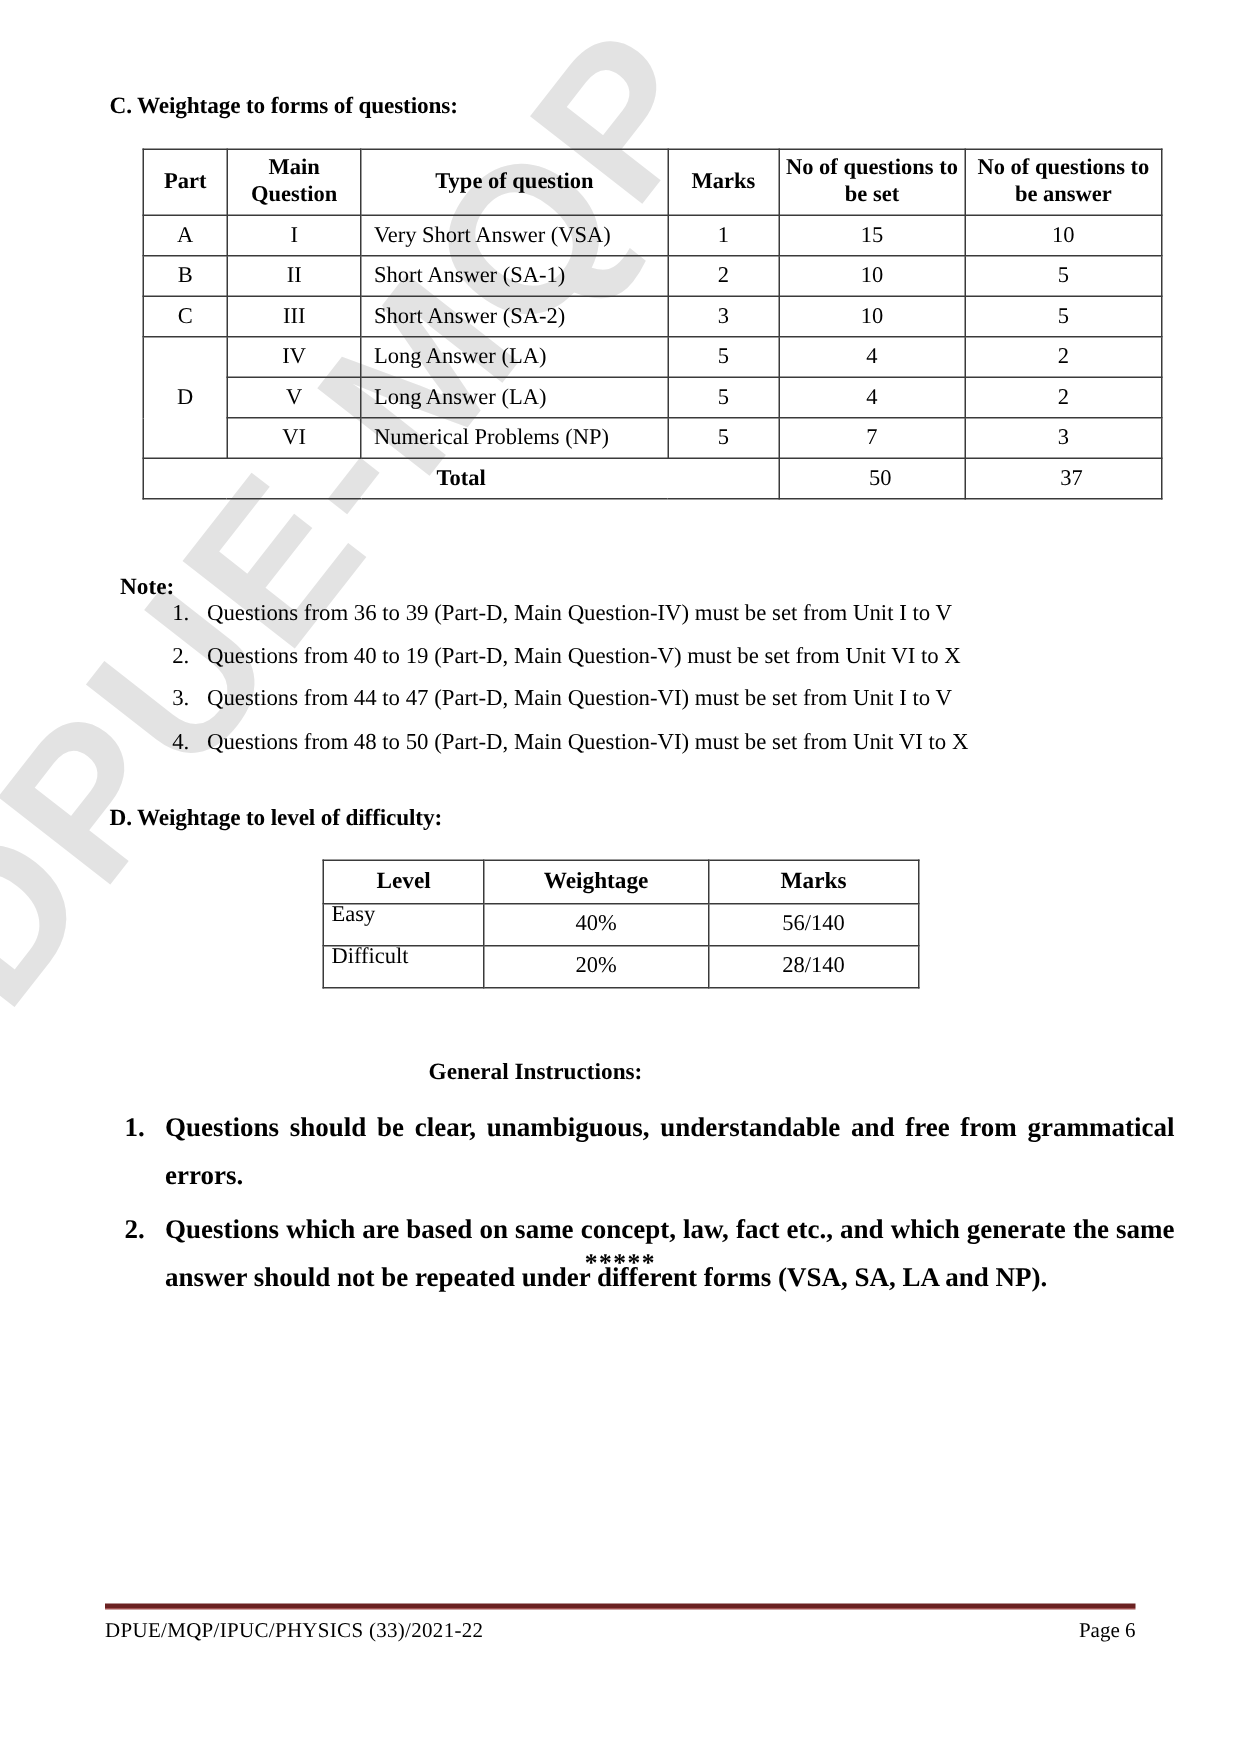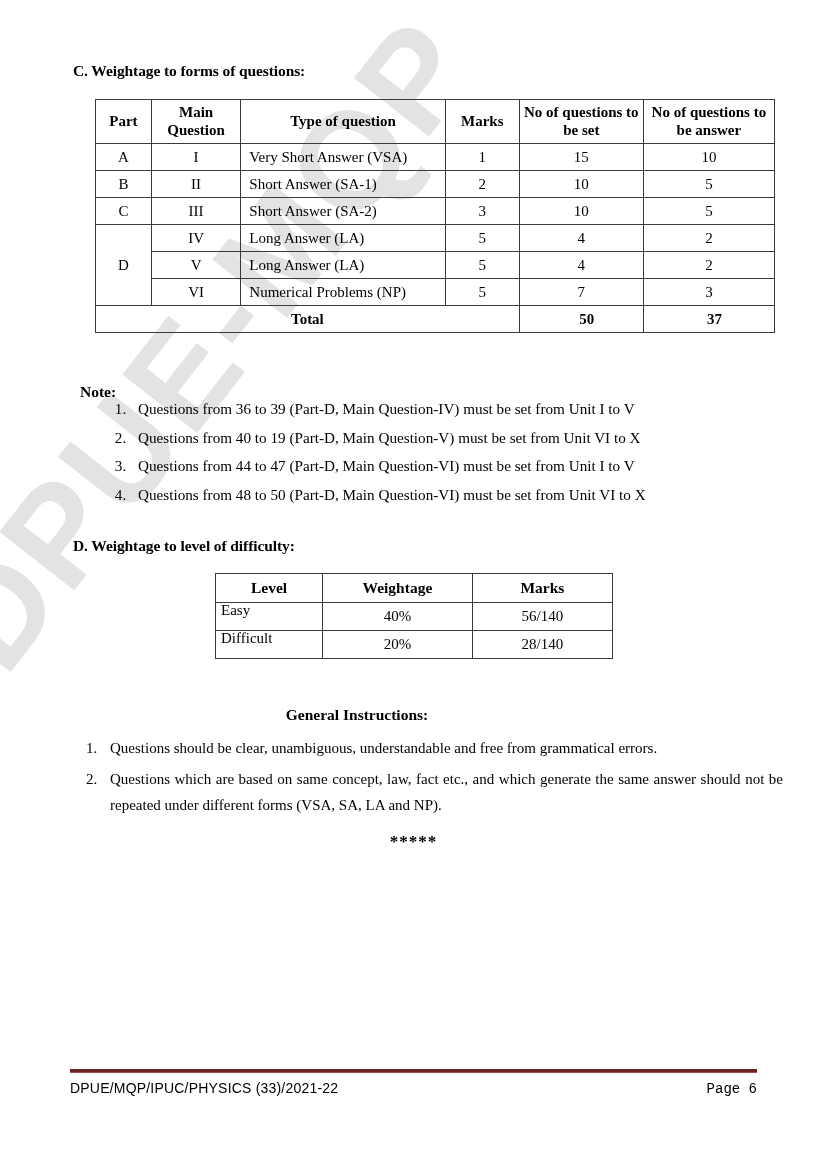--- a/index.html
+++ b/index.html
@@ -92,21 +92,21 @@
   }
   #forms-table td.type-cell {
     text-align: left;
     padding-left: 8px;
   }
   #forms-table td.total-cell {
     font-weight: bold;
     text-align: center;
   }
   #forms-table td.num-bold {
-    font-weight: bold;
+    font-weight: normal;
     padding-left: 11px;
   }
   .c-part   { width: 50px; }
   .c-mainq  { width: 83px; }
   .c-type   { width: 196px; }
   .c-marks  { width: 68px; }
   .c-set    { width: 117px; }
   .c-ans    { width: 124px; }
 
   
@@ -174,25 +174,26 @@
   ol.gi-list {
     position: absolute;
     left: 73px;
     top: 735px;
     margin: 0;
     padding: 0 0 0 28px;
     width: 682px;
     list-style: decimal;
   }
   ol.gi-list li {
-    font-size: 15px;
+    font-size: 18px;
     line-height: 1.78;
     margin-bottom: 4px;
     padding-left: 9px;
     text-align: justify;
+    font-weight: bold;
   }
   #stars {
     position: absolute;
     left: 0;
     top: 832px;
     width: 827px;
     text-align: center;
     font-size: 17px;
     letter-spacing: 1px;
     font-weight: bold;
@@ -219,26 +220,26 @@
     position: absolute;
     left: 70px;
     top: 1080px;
     width: 687px;
     display: flex;
     justify-content: space-between;
     align-items: baseline;
     font-size: 14px;
   }
   #footer .f-left {
-    font-family: Liberation Sans, sans-serif;
+    font-family: Liberation Serif, serif;
     letter-spacing: 0.2px;
     text-align: center;
   }
   #footer .f-right {
-    font-family: Liberation Mono, monospace;
+    font-family: Liberation Serif, serif;
   }
 </style>
 </head>
 <body>
 
 <div id="page">
 
   <div id="watermark">
     <div class="wm-text">DPUE-MQP</div>
   </div>

